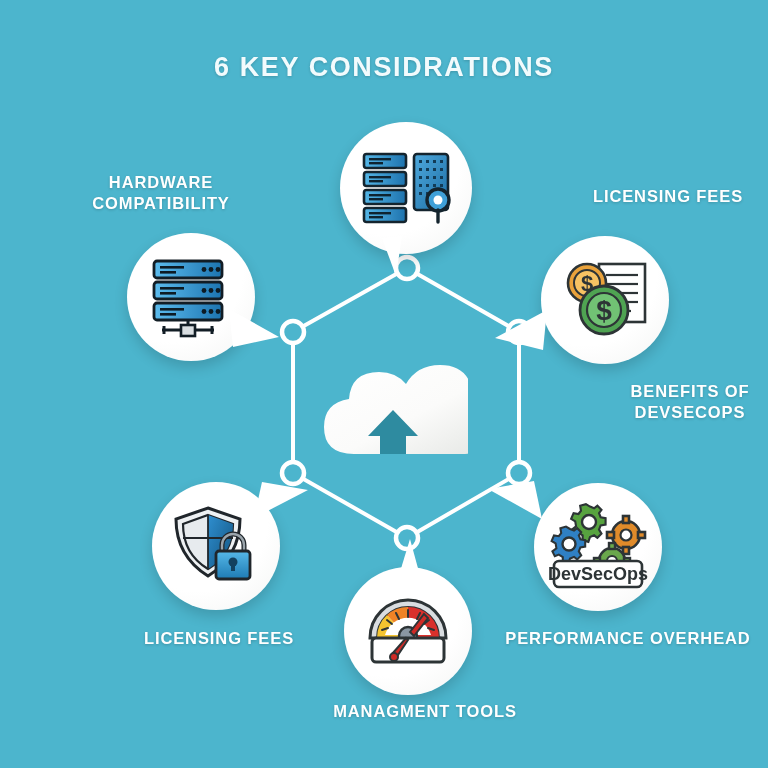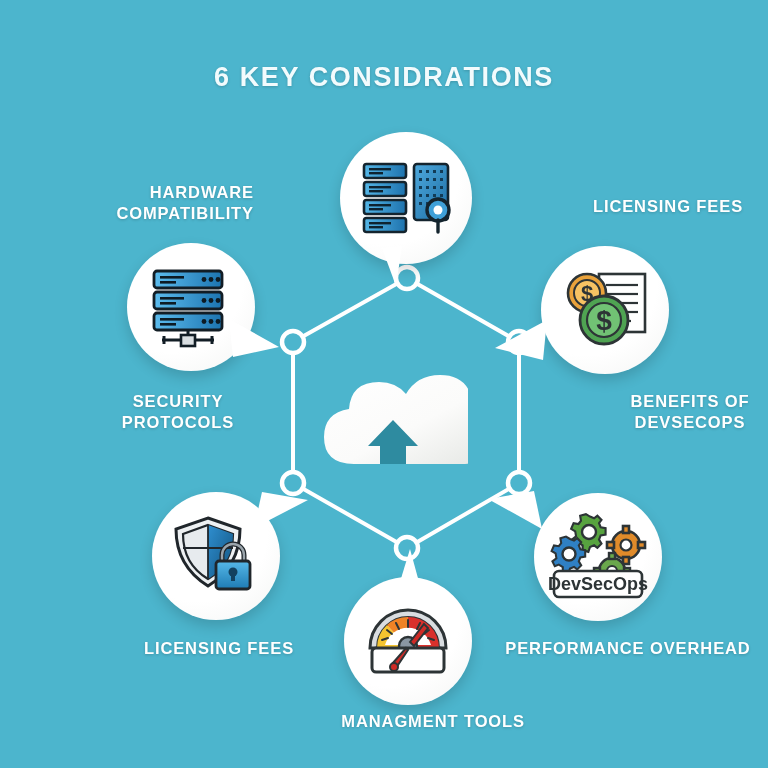--- a/index.html
+++ b/index.html
@@ -2,21 +2,21 @@
 <html><head>
 <meta charset="utf-8">
 <style>
   html,body{margin:0;padding:0;}
   body{
     width:768px;height:768px;overflow:hidden;
     background:#4cb5cd;
     font-family:"Liberation Sans", sans-serif;
     position:relative;
   }
-  #stage{position:absolute;inset:0;width:768px;height:676px;margin-top:10px;}
+  #stage{position:absolute;inset:0;width:768px;height:676px;}
 
   .title{
     position:absolute;left:0;top:52px;width:768px;text-align:center;
     color:#f2fbfd;font-size:27px;font-weight:700;letter-spacing:1.6px;
     text-shadow:0 1px 3px rgba(0,0,0,.18);
   }
 
   
   .hexlayer{position:absolute;left:0;top:0;width:768px;height:768px;}
 
@@ -31,21 +31,21 @@
     display:flex;align-items:center;justify-content:center;
   }
 
   .label{
     position:absolute;color:#ffffff;font-size:16.5px;font-weight:700;
     letter-spacing:.9px;line-height:21px;
     text-shadow:0 1px 3px rgba(0,0,0,.20);
     white-space:pre-line;
   }
   .l-left{text-align:center;}
-  .l-center{text-align:right;}
+  .l-center{text-align:center;}
 </style>
 </head>
 <body>
 
 <div id="stage">
 
   <div class="title">6  KEY CONSIDRATIONS</div>
 
   <svg class="hexlayer" viewBox="0 0 768 768">
     <g fill="none" stroke="#ffffff" stroke-width="4" stroke-linejoin="round">
@@ -321,22 +321,20 @@
         </g>
       </svg>
     </div>
   </div>
 
   <div class="label l-center" style="left:68px;top:172px;width:186px;">HARDWARE
 COMPATIBILITY</div>
 
   <div class="label l-left" style="left:568px;top:186px;width:200px;">LICENSING FEES</div>
 
-  <div class="label l-left" style="left:88px;top:381px;width:180px;">SECURITY
-PROTOCOLS</div>
 
   <div class="label l-left" style="left:610px;top:381px;width:160px;">BENEFITS OF
 DEVSECOPS</div>
 
   <div class="label l-left" style="left:124px;top:628px;width:190px;">LICENSING FEES</div>
 
   <div class="label l-center" style="left:325px;top:701px;width:200px;">MANAGMENT TOOLS</div>
 
   <div class="label l-left" style="left:493px;top:628px;width:270px;">PERFORMANCE OVERHEAD</div>
 

